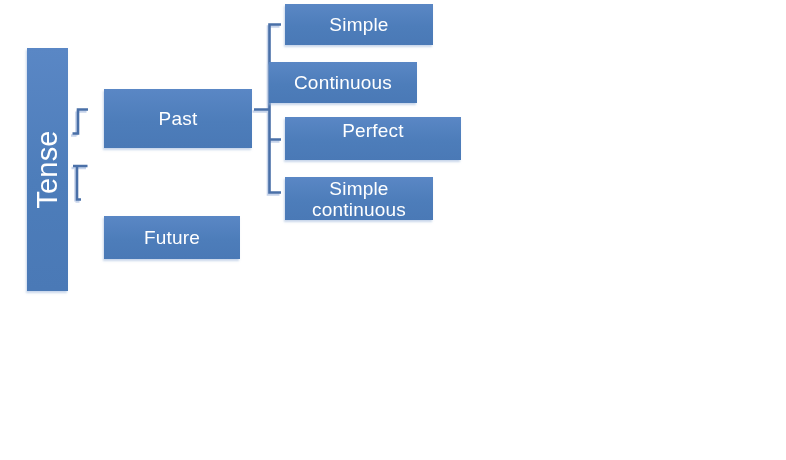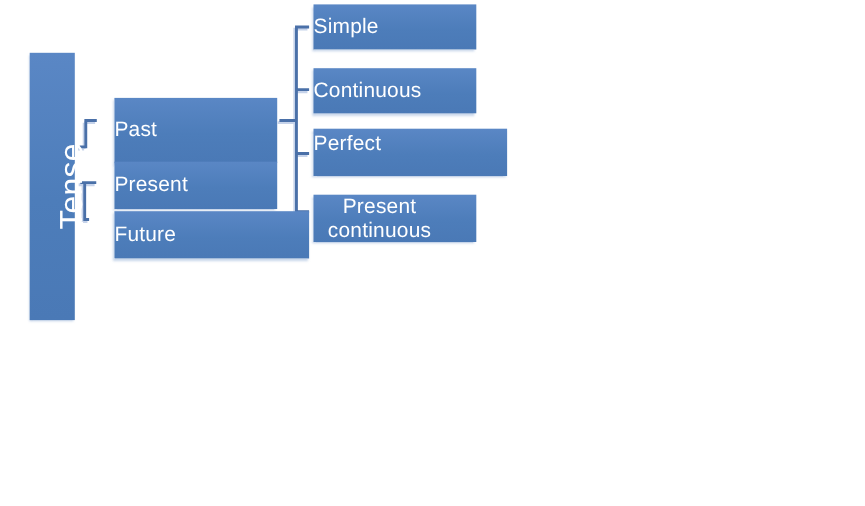--- a/index.html
+++ b/index.html
@@ -13,20 +13,21 @@
     height: 460px;
     background: var(--canvas-bg, #ffffff);
     overflow: hidden;
     font-family: "Liberation Sans", sans-serif;
   }
   
   .node {
     position: absolute;
     display: flex;
     align-items: center;
+    justify-content: center;
     text-align: center;
     color: var(--node-text, #ffffff);
     background: linear-gradient(180deg,
       var(--node-fill-top, #5a87c5) 0%,
       var(--node-fill-mid, #4d7dba) 55%,
       var(--node-fill-bottom, #4a79b6) 100%);
     box-shadow: -1px 2px 2px rgba(154, 180, 216, 0.55);
     font-size: 19px;
     letter-spacing: 0.2px;
     line-height: 21px;
@@ -35,23 +36,23 @@
   .node-tense {
     left: 27px; top: 48px; width: 41px; height: 243px;
     font-size: 29px;
   }
   .node-tense .vtext {
     transform: rotate(-90deg);
     white-space: nowrap;
   }
   .node-past    { left: 104px; top:  89px; width: 148px; height: 59px; }
   .node-present { left: 104px; top: 147px; width: 148px; height: 43px; }
-  .node-future  { left: 104px; top: 192px; width: 177px; height: 43px; }
+  .node-future  { left: 104px; top: 216px; width: 136px; height: 43px; }
   .node-simple     { left: 285px; top:   4px; width: 148px; height: 41px; }
-  .node-continuous { left: 285px; top:  62px; width: 148px; height: 41px; }
+  .node-continuous { left: 269px; top:  62px; width: 148px; height: 41px; }
   .node-perfect    { left: 285px; top: 117px; width: 176px; height: 43px;
                      align-items: flex-start; padding-top: 3px; }
   .node-perfect-continuous { left: 285px; top: 177px; width: 148px; height: 43px;
                      align-items: flex-start; padding-top: 1px; }
   .node-perfect-continuous .label { display: inline-block; width: 120px; }
   
   #connectors {
     position: absolute;
     left: 0; top: 0;
     width: 786px; height: 460px;
@@ -82,33 +83,30 @@
     <path d="M254,109.5 H269.5 M269.5,23.2 V193.8 M268.2,24.5 H281 M268.2,81.5 H281 M268.2,139.5 H281 M268.2,192.5 H281" stroke="#4a70a8"></path>
   </svg>
 
   <div class="node node-tense">
     <span class="vtext label">Tense</span>
   </div>
 
   <div class="node node-past">
     <span class="label">Past</span>
   </div>
-  <div class="node node-present">
-    <span class="label">Present</span>
-  </div>
   <div class="node node-future">
     <span class="label">Future</span>
   </div>
 
   <div class="node node-simple">
     <span class="label">Simple</span>
   </div>
   <div class="node node-continuous">
     <span class="label">Continuous</span>
   </div>
   <div class="node node-perfect">
     <span class="label">Perfect</span>
   </div>
   <div class="node node-perfect-continuous">
-    <span class="label">Present continuous</span>
+    <span class="label">Simple continuous</span>
   </div>
 
 </div>
 
 </body></html>

